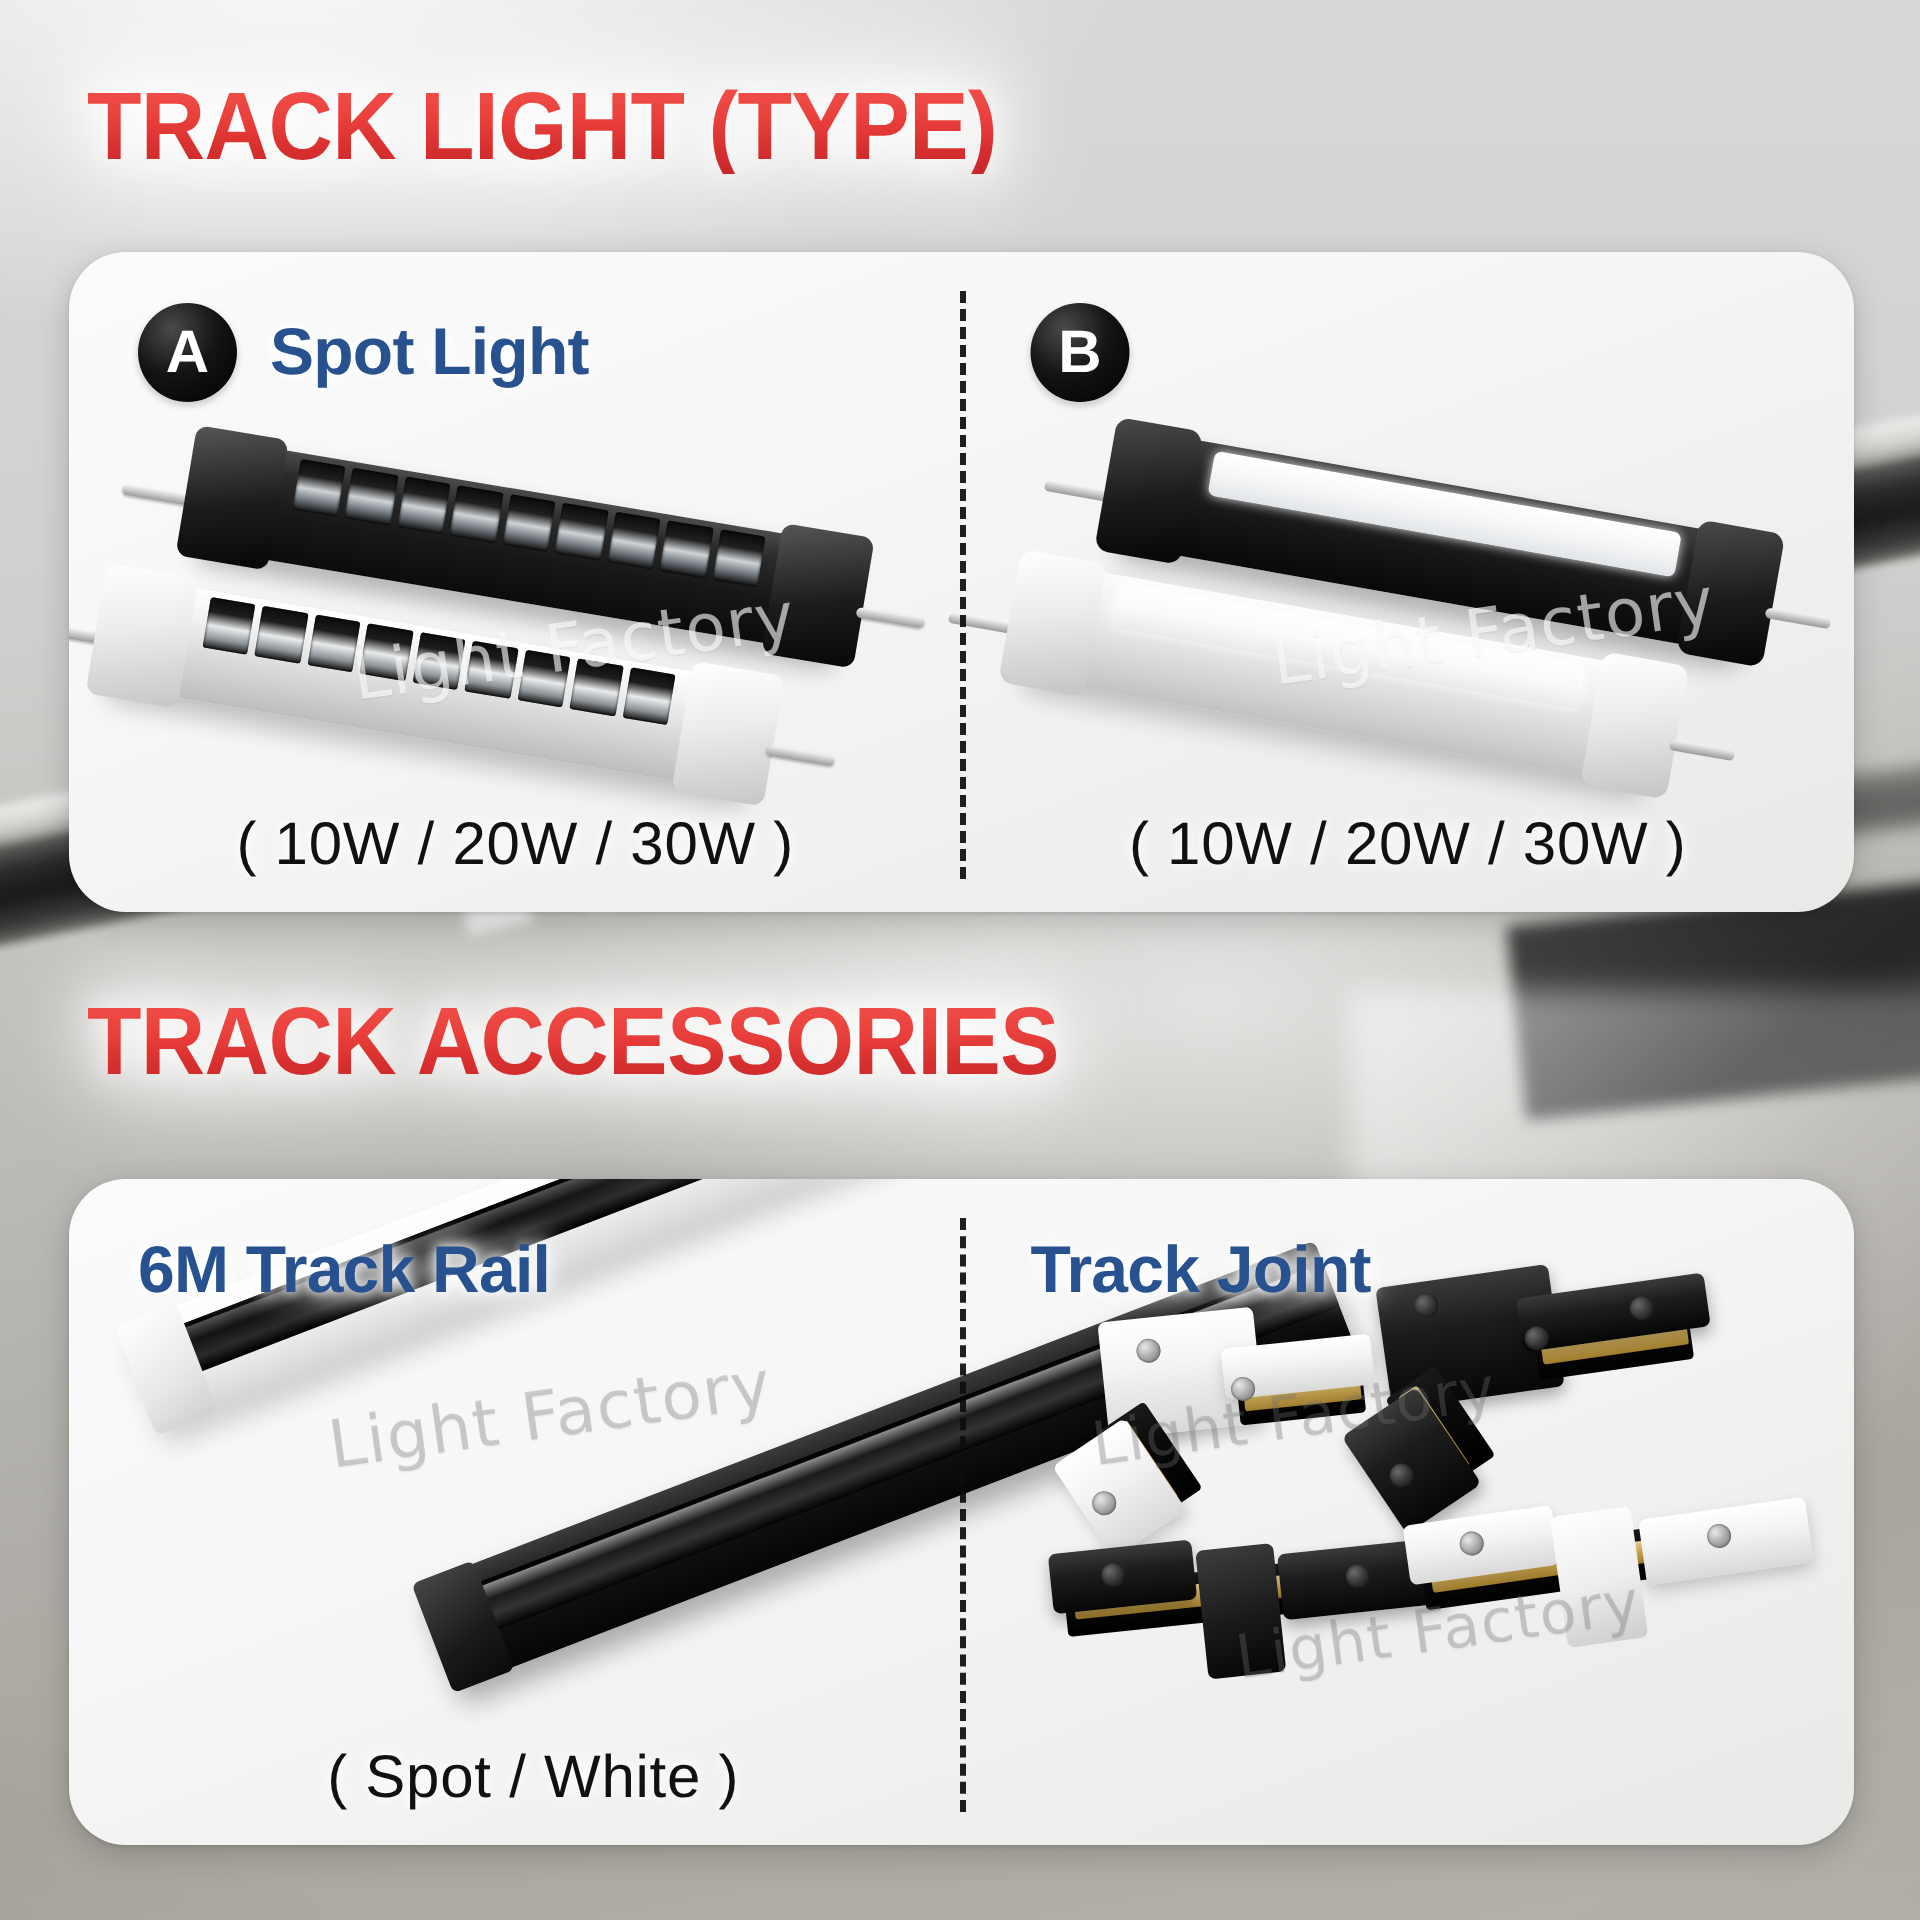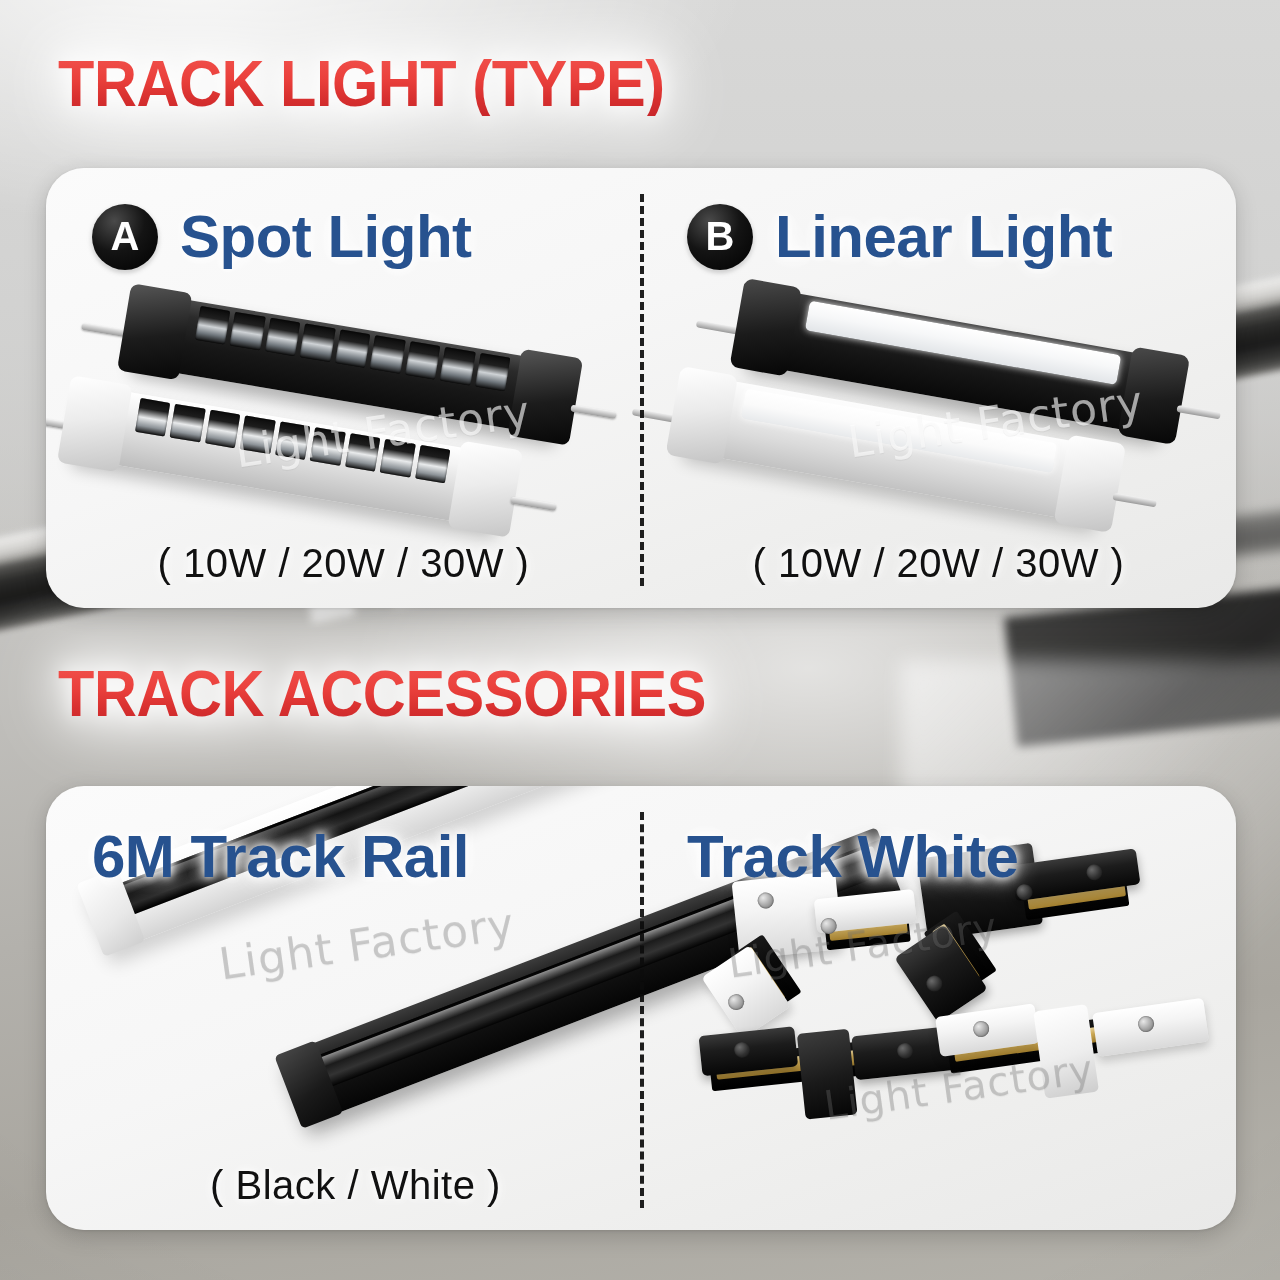--- a/index.html
+++ b/index.html
@@ -118,21 +118,21 @@
   }
   .badge{
     width:66px; height:66px; border-radius:50%;
     background:radial-gradient(circle at 34% 26%, #4a4a4a 0%, #141414 46%, #000 100%);
     color:#fff; font-size:40px; font-weight:bold;
     display:flex; align-items:center; justify-content:center;
     box-shadow:0 0 10px rgba(255,255,255,.9), 0 2px 5px rgba(0,0,0,.35);
     font-family:"Liberation Sans", sans-serif;
   }
   .cat-title{
-    font-size:60px; font-weight:bold; color:#27528f;
+    font-size:44px; font-weight:bold; color:#27528f;
     letter-spacing:-0.5px; white-space:nowrap;
     text-shadow:0 0 8px #fff,0 0 16px #fff,0 0 24px rgba(255,255,255,.9);
   }
   .cat-title.plain{ margin-left:0; }
   .titlerow.notitlebadge{ left:46px; top:36px; }
 
   .caption{
     position:absolute; left:0; right:0; bottom:22px;
     text-align:center; font-size:40px; color:#111; letter-spacing:.5px;
     white-space:nowrap;
@@ -381,21 +381,20 @@
           <div class="cap l"></div>
           <div class="cap r"></div>
           <div class="pin pr"></div>
         </div>
 
         <div class="wm" style="left:206px; top:228px;">Light Factory</div>
       </div>
 
       <div class="titlerow">
         <div class="badge">B</div>
-        <div class="cat-title">Linear Light</div>
       </div>
 
       <div class="caption">( 10W / 20W / 30W )</div>
     </div>
 
     <div class="divider"></div>
   </div>
 </div>
 
 <div class="card" id="card-bot">
@@ -418,21 +417,21 @@
           <div class="endcap"></div>
         </div>
 
         <div class="wm dark" style="left:172px; top:132px;">Light Factory</div>
       </div>
 
       <div class="titlerow notitlebadge">
         <div class="cat-title plain">6M Track Rail</div>
       </div>
 
-      <div class="caption shift-left">( Black / White )</div>
+      <div class="caption shift-left">( Spot / White )</div>
     </div>
 
     <div class="half right">
       <div class="stage">
 
         <div class="joint j-white" style="left:60px; top:88px; width:220px; height:150px; transform:rotate(-6deg);">
           <div class="jarm" style="left:38px; top:0; width:104px; height:78px;"></div>
           <div class="jcore" style="left:44px; top:60px; width:38px; height:70px; transform:rotate(-28deg);"></div>
           <div class="brass" style="left:52px; top:66px; width:14px; height:62px; transform:rotate(-28deg);"></div>
           <div class="jarm" style="left:12px; top:74px; width:58px; height:74px; transform:rotate(-28deg);"></div>
@@ -476,20 +475,20 @@
           <div class="jblock" style="left:98px; top:14px; width:54px; height:88px;"></div>
           <div class="screw" style="left:36px; top:16px;"></div>
           <div class="screw" style="left:200px; top:34px;"></div>
         </div>
 
         <div class="wm dark" style="left:86px; top:136px; font-size:40px;">Light Factory</div>
         <div class="wm dark" style="left:182px; top:278px; font-size:40px;">Light Factory</div>
       </div>
 
       <div class="titlerow notitlebadge">
-        <div class="cat-title plain">Track White</div>
+        <div class="cat-title plain">Track Joint</div>
       </div>
 
     </div>
 
     <div class="divider"></div>
   </div>
 </div>
 
 </body></html>

